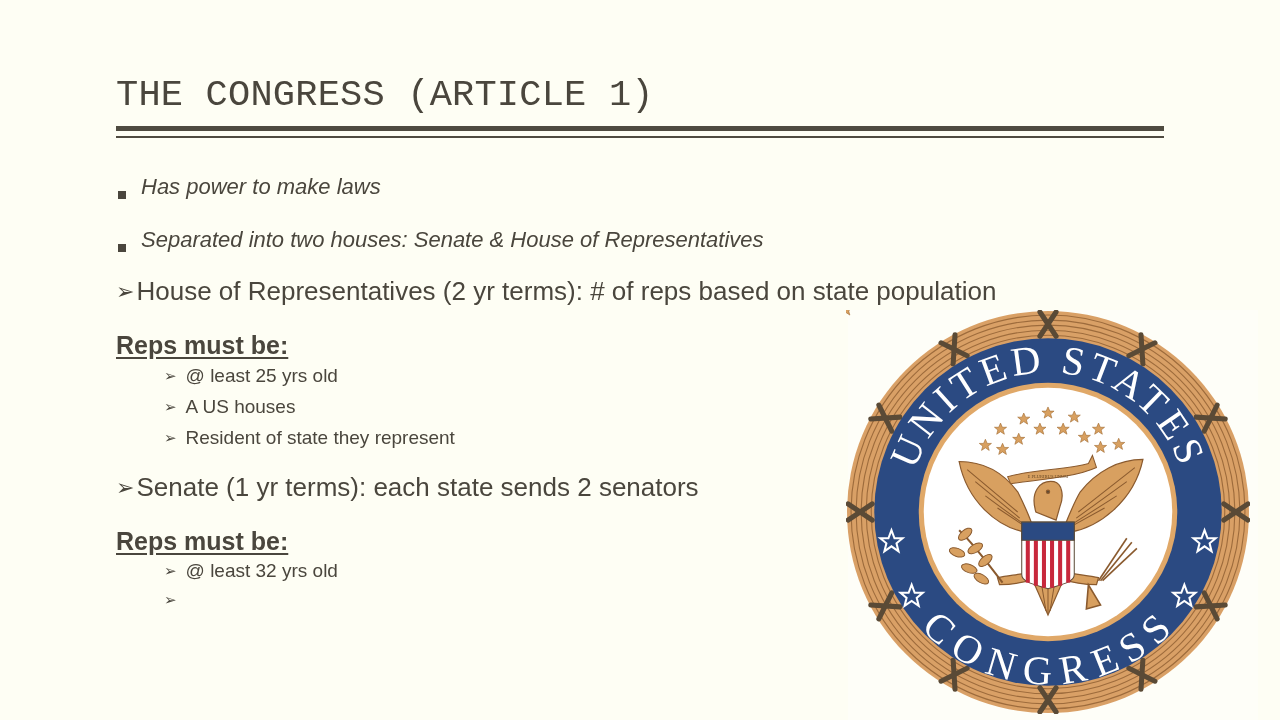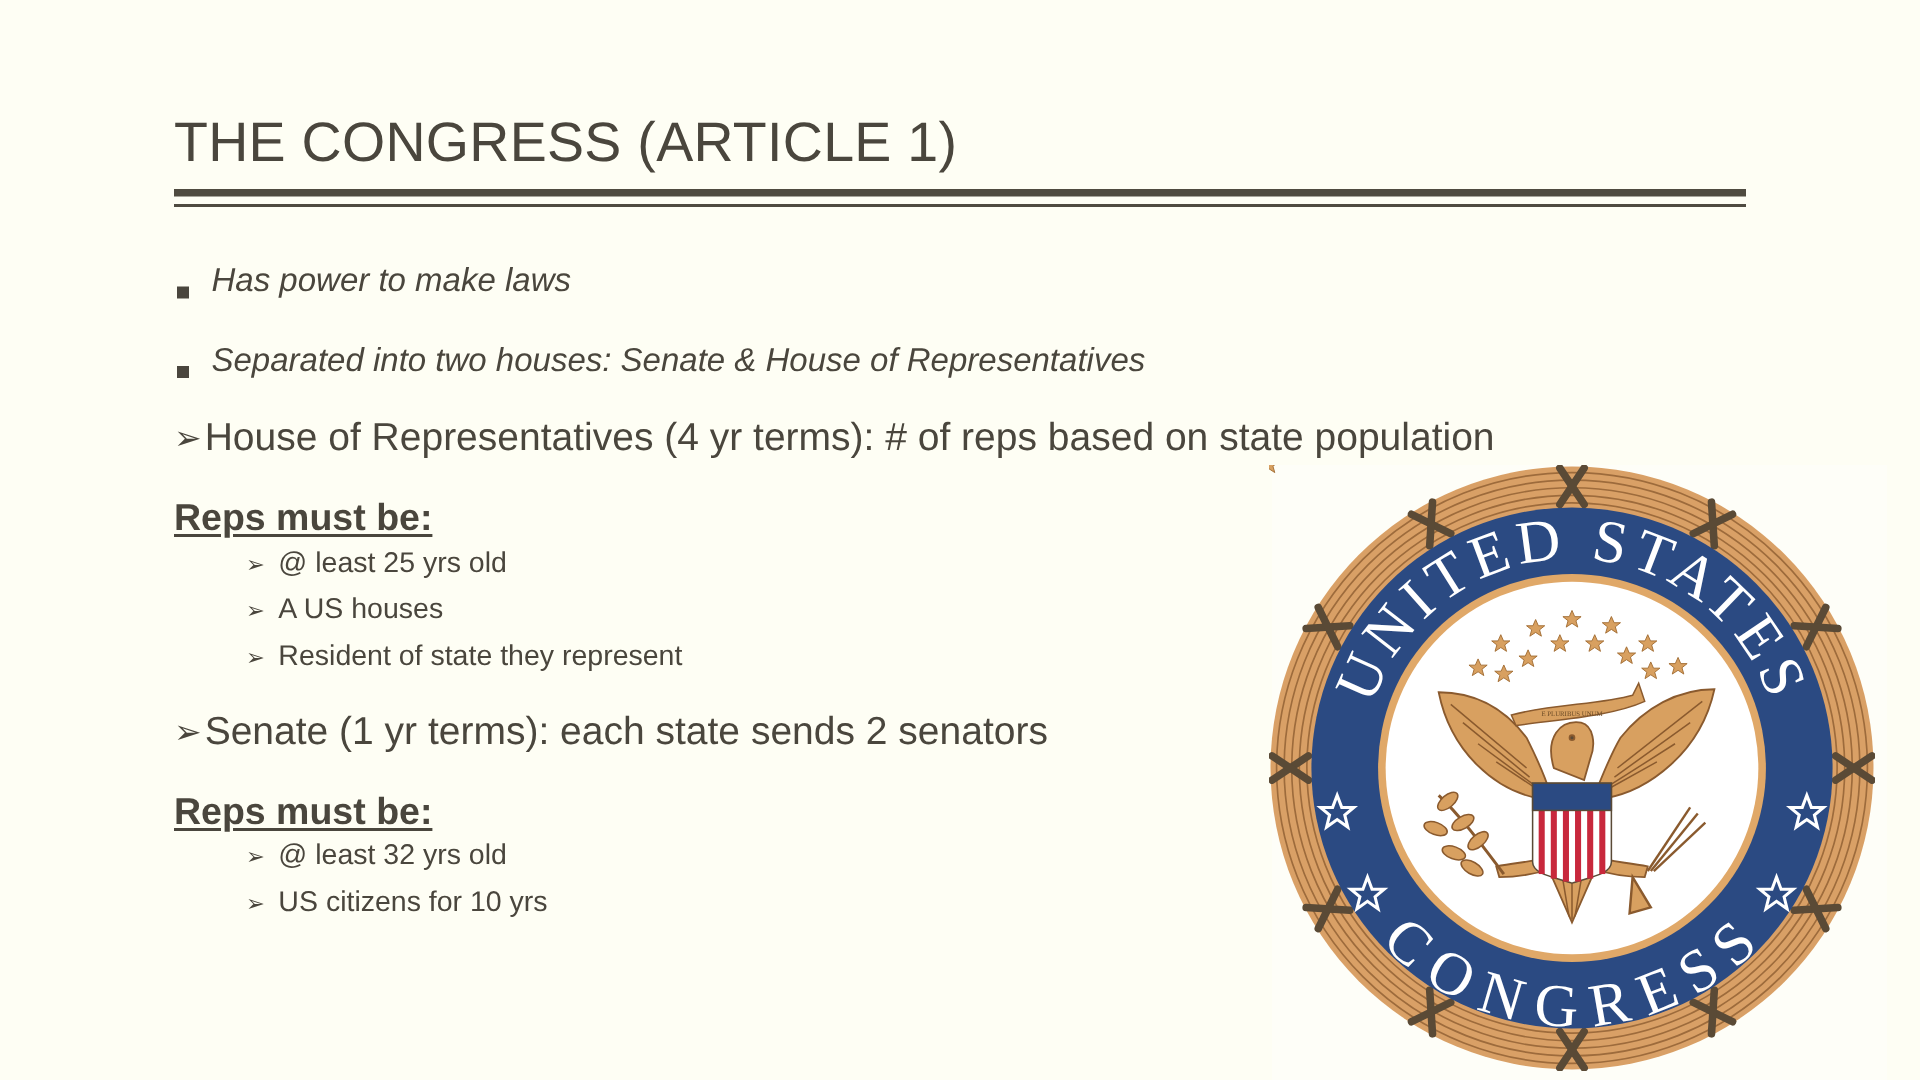--- a/index.html
+++ b/index.html
@@ -6,21 +6,21 @@
     body {
       width: 1280px; height: 720px; overflow: hidden;
       background: #fefef4;
       font-family: "Liberation Sans", sans-serif;
       color: #4a463d;
       position: relative;
     }
     .title {
       position: absolute; left: 116px; top: 74px;
       font-size: 37px; font-weight: normal; letter-spacing: 0.2px;
-      color: #4a463d; margin: 0; white-space: nowrap;
+      color: #4a463d; margin: 0; white-space: nowrap; font-family: Liberation Mono, monospace;
     }
     .rule-thick {
       position: absolute; left: 116px; top: 126px; width: 1048px; height: 5px;
       background: #4f4b40;
     }
     .rule-thin {
       position: absolute; left: 116px; top: 136px; width: 1048px; height: 1.5px;
       background: #4f4b40;
     }
     .l1 {
@@ -62,21 +62,21 @@
   <span class="sq"></span>
   <span>Has power to make laws</span>
 </div>
 <div class="l1" style="top:227px">
   <span class="sq"></span>
   <span>Separated into two houses: Senate &amp; House of Representatives</span>
 </div>
 
 <div class="l2" style="top:276px">
   <span class="arr">➢</span>
-  <span>House of Representatives (4 yr terms): # of reps based on state population</span>
+  <span>House of Representatives (2 yr terms): # of reps based on state population</span>
 </div>
 
 <div class="hdr" style="top:331px">Reps must be:</div>
 <div class="sub" style="top:365px">
   <span class="arr">➢</span>
   <span>@ least 25 yrs old</span>
 </div>
 <div class="sub" style="top:396px">
   <span class="arr">➢</span>
   <span>A US houses</span>
@@ -91,21 +91,20 @@
   <span>Senate (1 yr terms): each state sends 2 senators</span>
 </div>
 
 <div class="hdr" style="top:527px">Reps must be:</div>
 <div class="sub" style="top:560px">
   <span class="arr">➢</span>
   <span>@ least 32 yrs old</span>
 </div>
 <div class="sub" style="top:591px">
   <span class="arr">➢</span>
-  <span>US citizens for 10 yrs</span>
 </div>
 
 <div class="seal-bg"></div>
 <svg class="seal" viewBox="0 0 400 400">
   <defs>
     <path id="topArc" d="M 62,200 A 138,138 0 0 1 338,200"></path>
     <path id="botArc" d="M 58,200 A 142,142 0 0 0 342,200"></path>
     <pattern id="stripes" width="8" height="8" patternUnits="userSpaceOnUse"></pattern>
   </defs>
 

